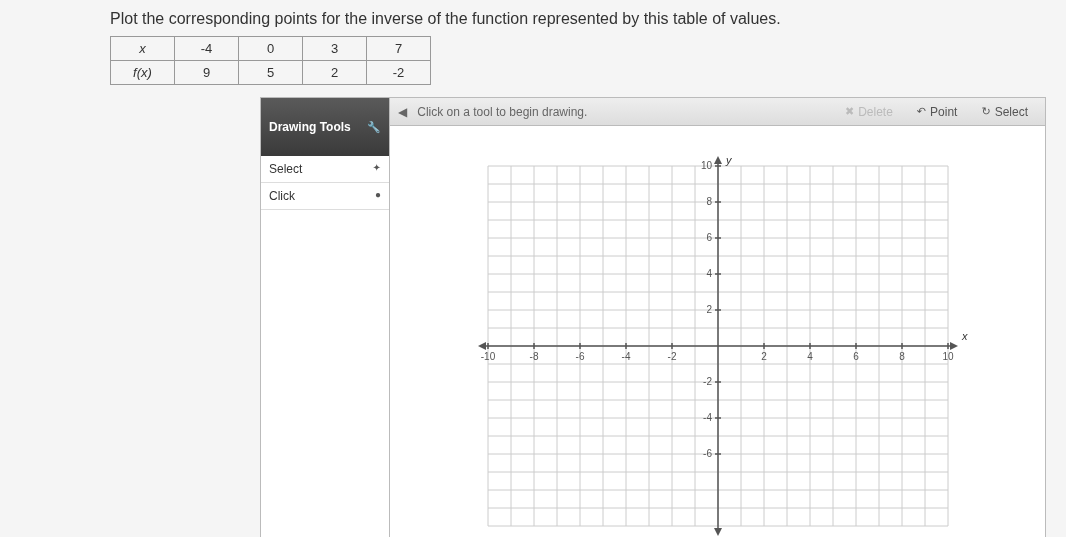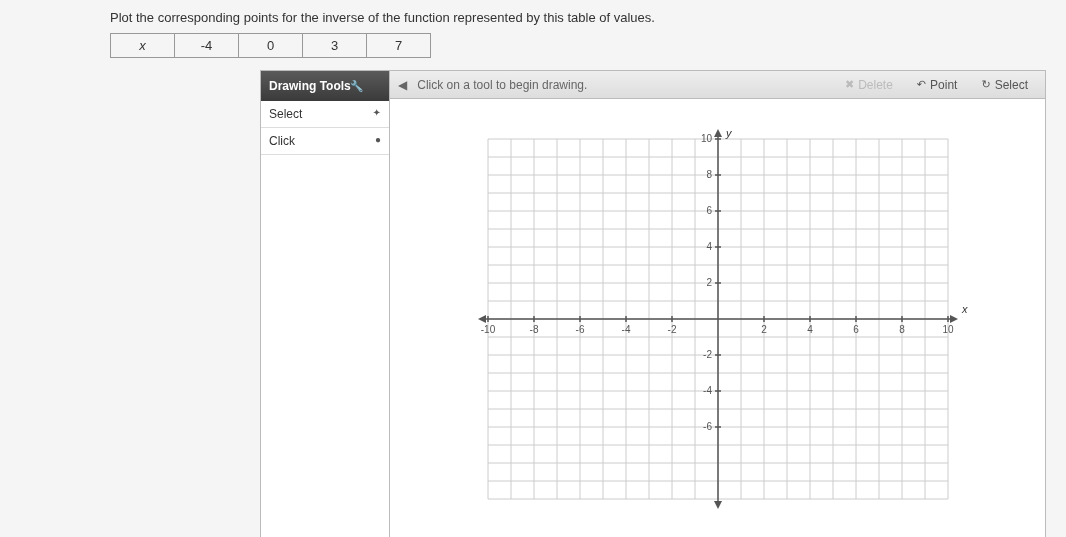--- a/index.html
+++ b/index.html
@@ -1,27 +1,27 @@
 <!DOCTYPE html>
 <html><head>
   <meta charset="utf-8">
   <style>
     * { box-sizing: border-box; margin: 0; padding: 0; }
     body { font-family: Arial, sans-serif; font-size: 13px; color: #333; background: #f5f5f5; width: 1066px; height: 537px; overflow: hidden; position: relative; }
     .content { padding: 10px 20px 0 110px; }
-    .instruction { margin-bottom: 8px; font-size: 13px; }
+    .instruction { margin-bottom: 8px; font-size: 16px; }
     
     .data-table { border-collapse: collapse; margin-bottom: 12px; }
     .data-table td, .data-table th { border: 1px solid #999; padding: 4px 0; text-align: center; width: 64px; font-weight: normal; font-size: 13px; }
     .data-table th { font-style: italic; }
     
     .workspace { display: flex; gap: 0; margin-left: 150px; }
     
     .tools-panel { width: 130px; border: 1px solid #bbb; background: #fff; }
-    .tools-header { background: linear-gradient(#5a5a5a, #3a3a3a); color: #fff; padding: 8px 8px; font-size: 12px; font-weight: bold; display: flex; justify-content: flex-start; align-items: center; }
+    .tools-header { background: linear-gradient(#5a5a5a, #3a3a3a); color: #fff; padding: 22px 8px; font-size: 12px; font-weight: bold; display: flex; justify-content: space-between; align-items: center; }
     .tools-header .wrench { font-size: 11px; }
     .tool-row { border-bottom: 1px solid #ddd; padding: 6px 8px; font-size: 12px; display: flex; justify-content: space-between; align-items: flex-start; cursor: pointer; }
     .tool-icon { font-size: 10px; color: #555; }
     
     .canvas-area { flex: 1; }
     .canvas-toolbar { background: linear-gradient(#eee, #ddd); border: 1px solid #bbb; border-left: none; padding: 4px 8px; display: flex; align-items: center; gap: 6px; font-size: 12px; height: 29px; }
     .canvas-toolbar .collapse-arrow { color: #666; margin-right: 4px; }
     .canvas-toolbar .hint { color: #666; flex: 1; }
     .toolbar-btn { display: inline-flex; align-items: center; gap: 4px; padding: 2px 8px; border: 1px solid transparent; border-radius: 3px; cursor: pointer; color: #555; font-size: 12px; }
     .toolbar-btn.disabled { color: #bbb; cursor: default; }
@@ -44,20 +44,27 @@
   <div class="instruction">Plot the corresponding points for the inverse of the function represented by this table of values.</div>
 
   <table class="data-table">
     <tbody>
         <tr>
       <th>x</th>
       <td>-4</td>
       <td>0</td>
       <td>3</td>
       <td>7</td>
+    </tr>
+    <tr>
+      <th>f(x)</th>
+      <td>9</td>
+      <td>5</td>
+      <td>2</td>
+      <td>-2</td>
     </tr>
   </tbody>
     </table>
 
   <div class="workspace">
     <div class="tools-panel">
       <div class="tools-header">
         <span>Drawing Tools</span>
         <span class="wrench">🔧</span>
       </div>

